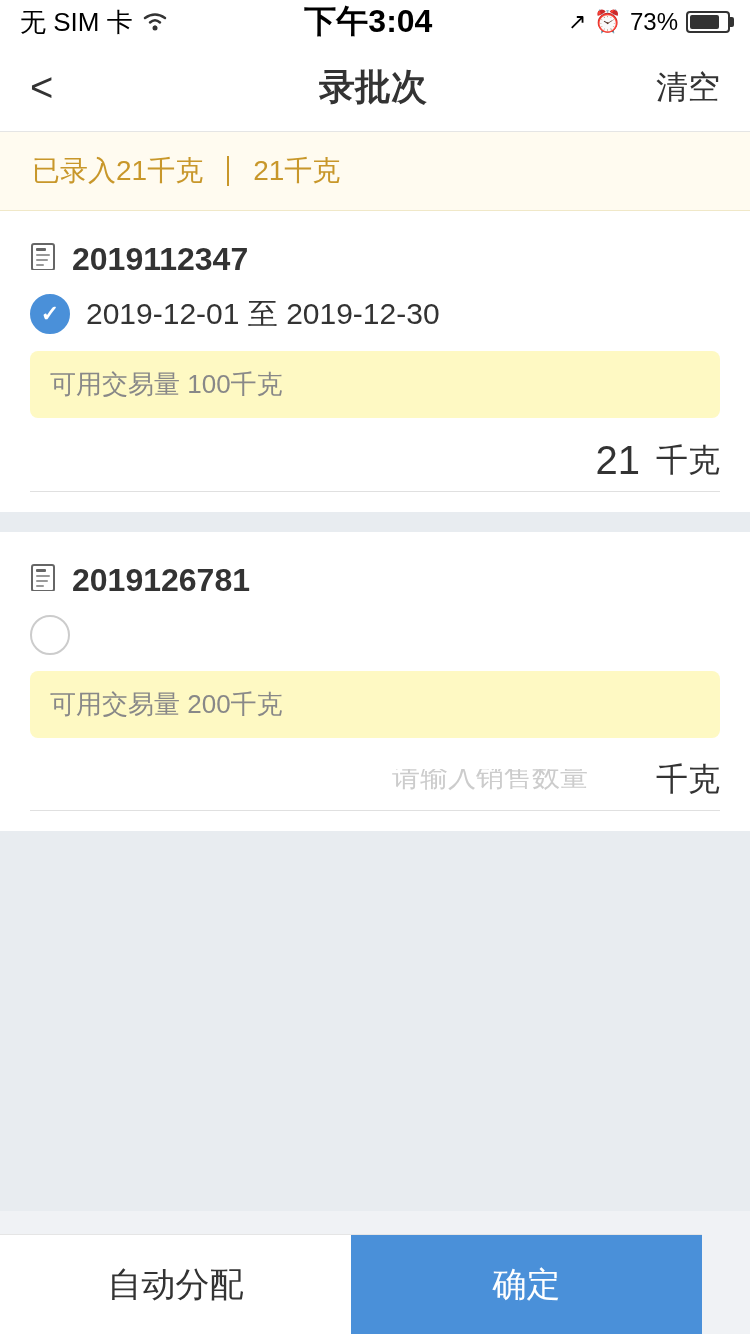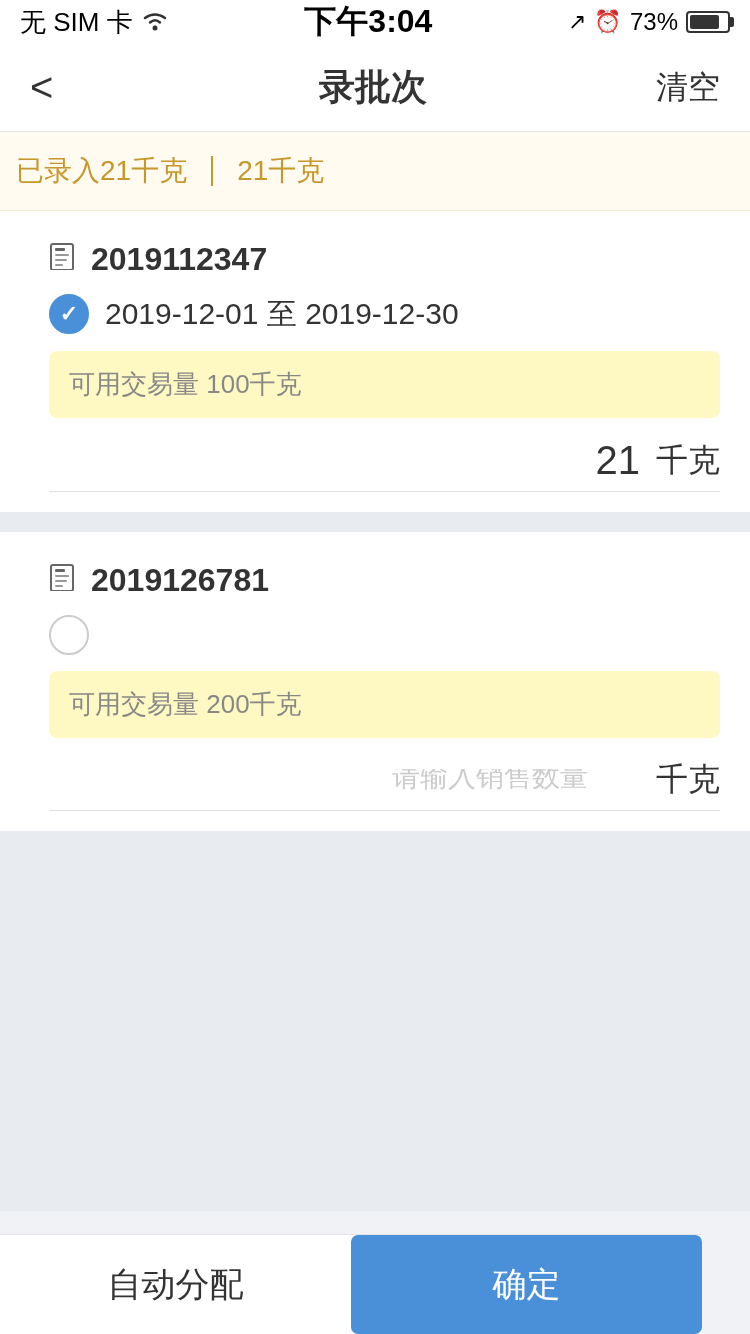--- a/index.html
+++ b/index.html
@@ -92,41 +92,40 @@
     }
     .nav-action {
       font-size: 32px;
       color: #333;
       cursor: pointer;
     }
 
     
     .info-banner {
       background: #fffbf0;
-      padding: 20px 16px;
+      padding: 20px 32px;
       display: flex;
       align-items: center;
       gap: 24px;
       border-bottom: 1px solid #f0e8c8;
     }
     .info-banner-text {
       font-size: 28px;
       color: #c8972a;
     }
     .info-banner-divider {
       width: 2px;
       height: 30px;
       background: #c8972a;
     }
 
     
     .batch-card {
       background: #fff;
       margin-top: 0;
-      padding-left: 19px;
     }
 
     .batch-item {
       background: #fff;
       padding: 30px 30px 0 30px;
     }
 
     .batch-header {
       display: flex;
       align-items: center;
@@ -260,21 +259,20 @@
     }
     .btn-confirm {
       flex: 1;
       display: flex;
       align-items: center;
       justify-content: center;
       font-size: 34px;
       color: #fff;
       cursor: pointer;
       background: #4a90d9;
-      border-radius: 7px;
     }
   </style>
 </head>
 <body>
 
 <div class="status-bar">
   <div class="status-left">
     <span>无 SIM 卡</span>
     <span>
       <svg width="28" height="22" viewBox="0 0 28 22">

